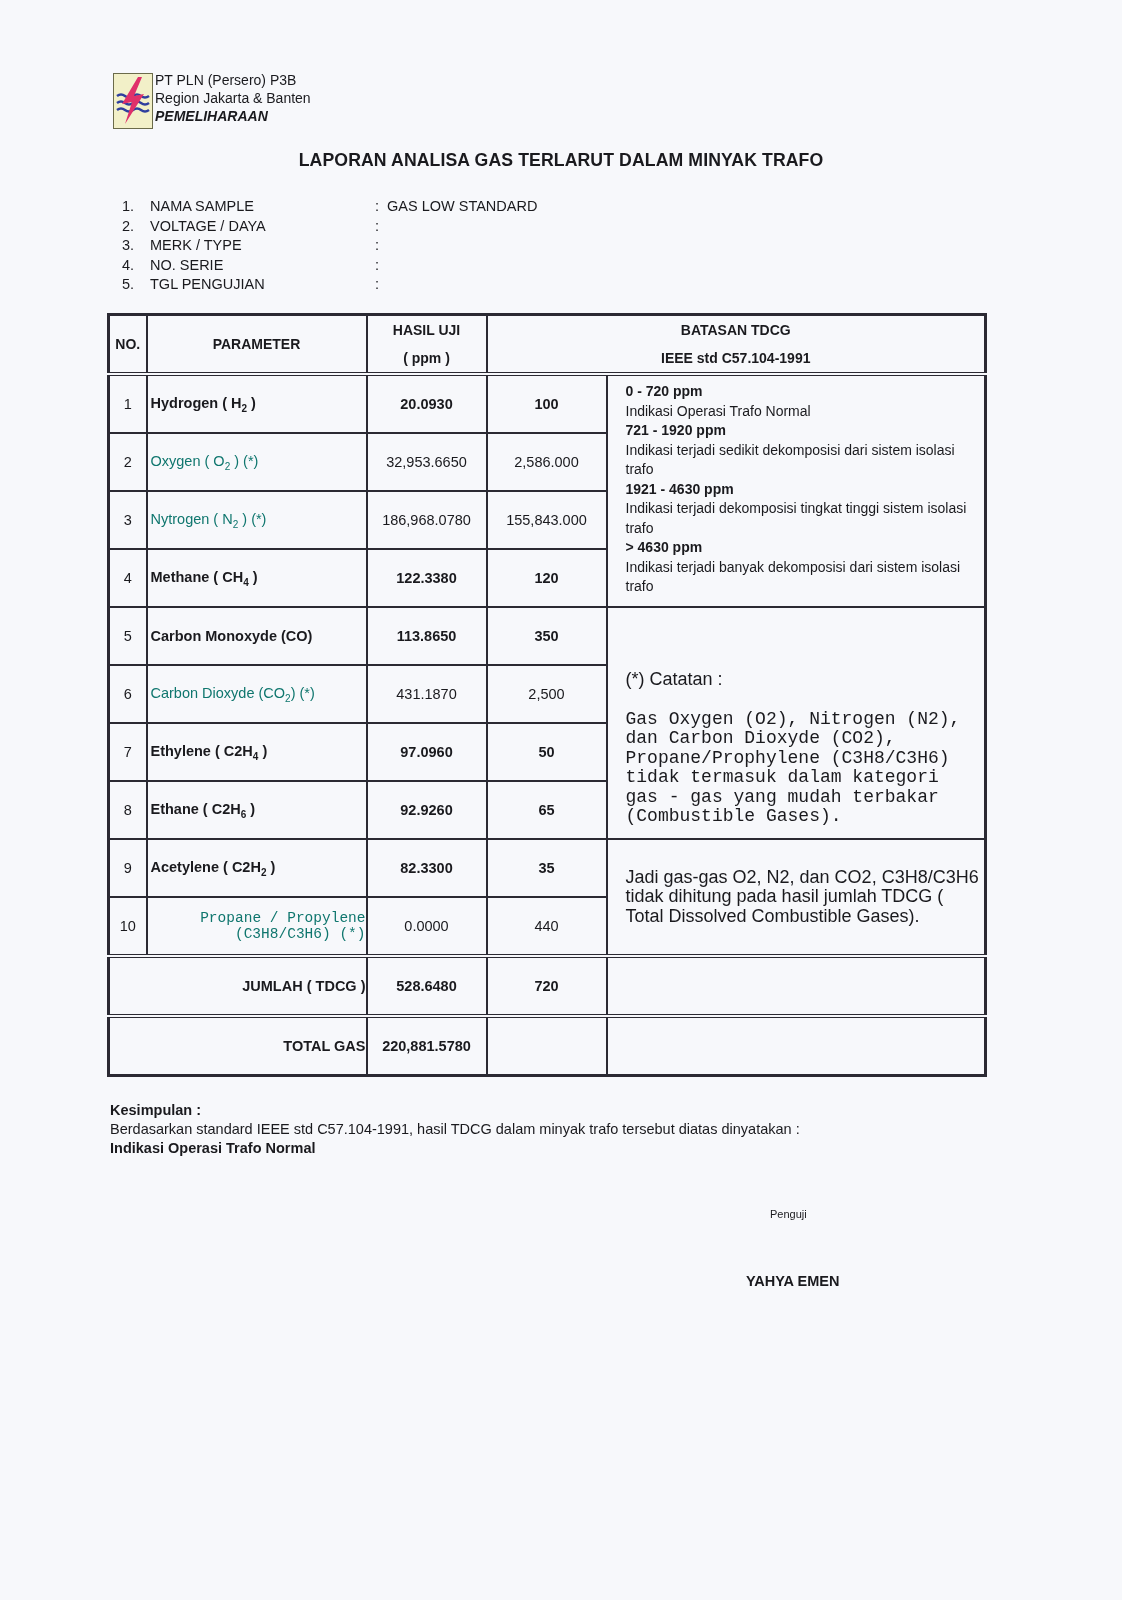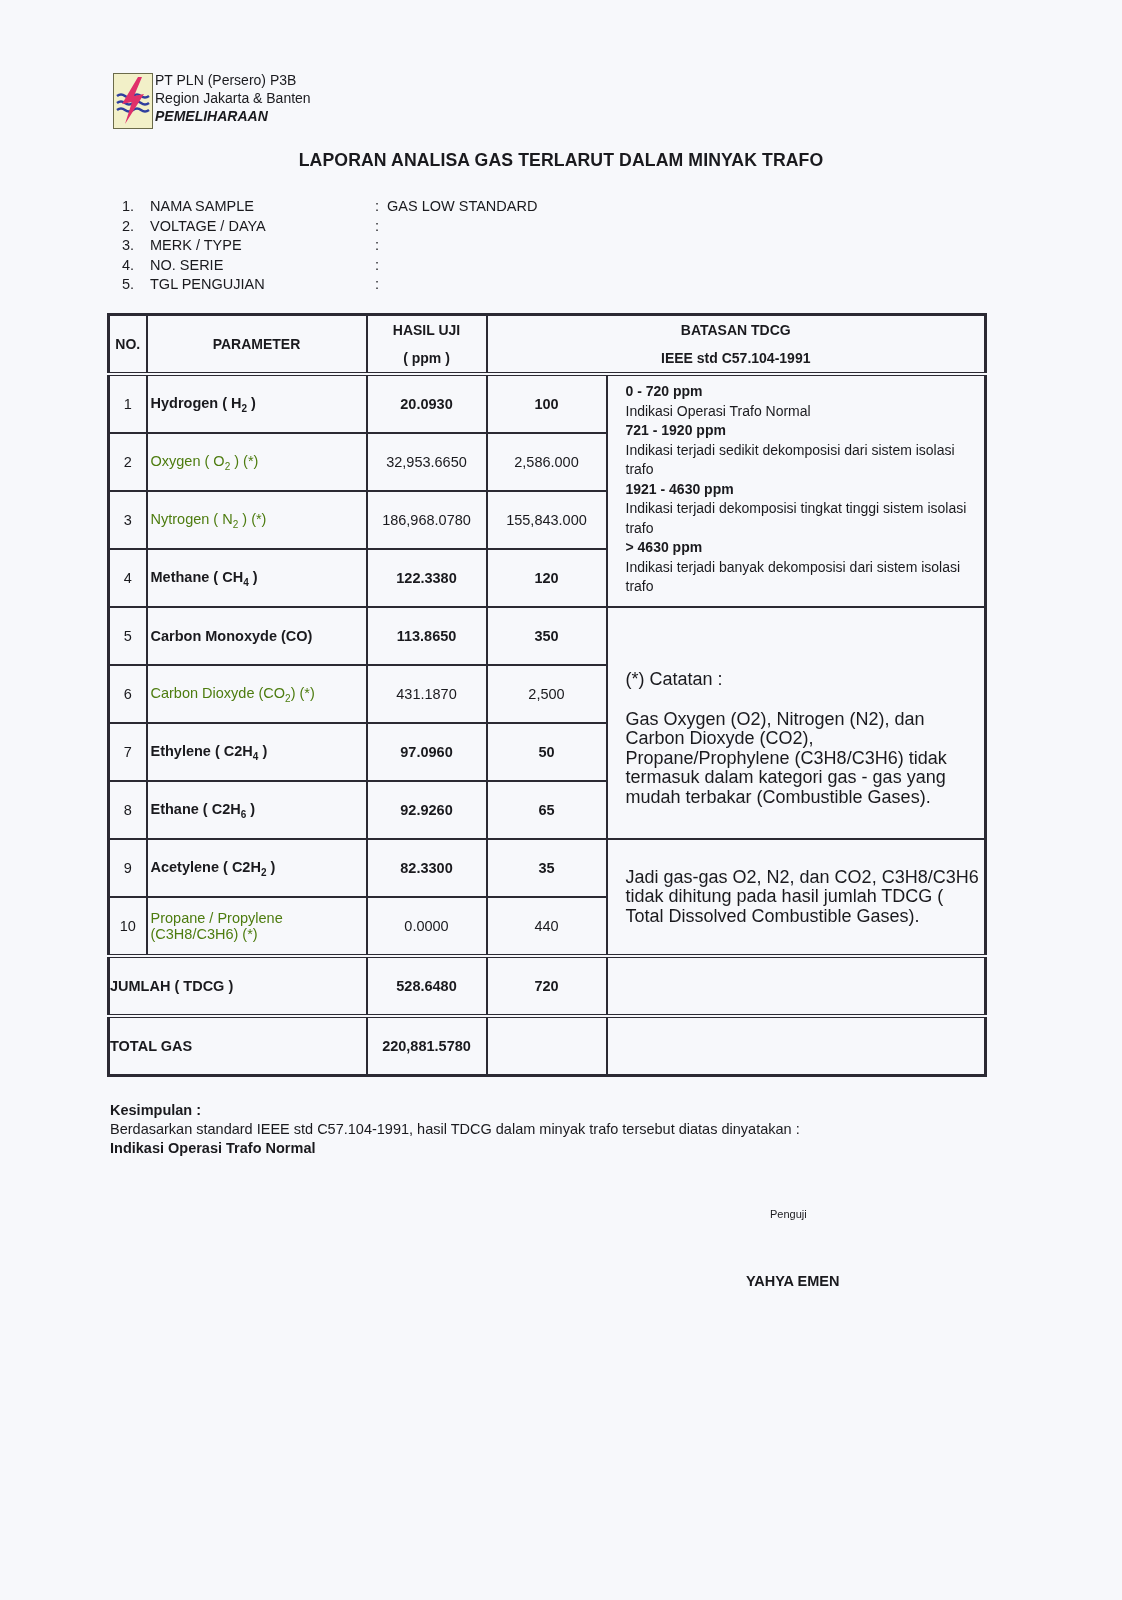--- a/index.html
+++ b/index.html
@@ -35,29 +35,29 @@
   .col-no { width: 38px; }
   .col-param { width: 220px; }
   .col-hasil { width: 120px; }
   .col-batas { width: 120px; }
   th { font-weight: bold; font-size: 14px; }
   .hdr-row td, .hdr-row th { height: 28px; }
   .thick-bottom { border-bottom: 4px double #2b2a33 !important; }
   .data-row td { height: 56px; }
   .cell-no { text-align: center; }
   .cell-param { padding-left: 3px !important; font-weight: bold; }
-  .cell-param.cyan { color: #4d7c0f; font-weight: normal; }
-  .cell-param.center { text-align: left; }
+  .cell-param.cyan { color: #0f766e; font-weight: normal; }
+  .cell-param.center { text-align: right; font-family: Liberation Mono, monospace; }
   .cell-val { text-align: center; border-radius: 12px; }
   .bold { font-weight: bold; }
   .note-cell { vertical-align: top; padding: 6px 0 0 18px !important; font-size: 14px; line-height: 19.5px; }
   .note-cell .b { font-weight: bold; }
   .note-cell2 { vertical-align: top; padding: 0 0 0 18px !important; font-size: 18px; line-height: 19.5px; }
   .sum-row td { height: 56px; }
-  .sum-label { text-align: left; font-weight: bold; }
+  .sum-label { text-align: right; font-weight: bold; }
   sub { font-size: 10px; }
 
   .kesimpulan { position: absolute; left: 110px; top: 1101px; font-size: 14.5px; line-height: 19px; }
   .kesimpulan .b { font-weight: bold; }
   .penguji { position: absolute; left: 770px; top: 1196px; font-size: 11px; margin-top: 12px; }
   .signer { position: absolute; left: 746px; top: 1273px; font-size: 14.5px; font-weight: bold; }
 </style>
 </head>
 <body>
 
@@ -174,21 +174,21 @@
 
     <tr class="data-row">
       <td class="cell-no">5</td>
       <td class="cell-param"><span>Carbon Monoxyde (CO)</span></td>
       <td class="cell-val bold">113.8650</td>
       <td class="cell-val bold">350</td>
       <td rowspan="4" class="note-cell2">
         <div style="height:62px;"></div>
         <div class="b">(*) Catatan :</div>
         <div style="height:20px;"></div>
-        <div style="padding-right:16px;">Gas Oxygen (O2), Nitrogen (N2), dan Carbon Dioxyde (CO2), Propane/Prophylene (C3H8/C3H6) tidak termasuk dalam kategori gas - gas yang mudah terbakar (Combustible Gases).</div>
+        <div style="padding-right:16px;font-family:Liberation Mono, monospace;">Gas Oxygen (O2), Nitrogen (N2), dan Carbon Dioxyde (CO2), Propane/Prophylene (C3H8/C3H6) tidak termasuk dalam kategori gas - gas yang mudah terbakar (Combustible Gases).</div>
       </td>
     </tr>
 
     <tr class="data-row">
       <td class="cell-no">6</td>
       <td class="cell-param cyan"><span>Carbon Dioxyde (CO</span><sub>2</sub><span>) (*)</span></td>
       <td class="cell-val">431.1870</td>
       <td class="cell-val">2,500</td>
     </tr>
 

